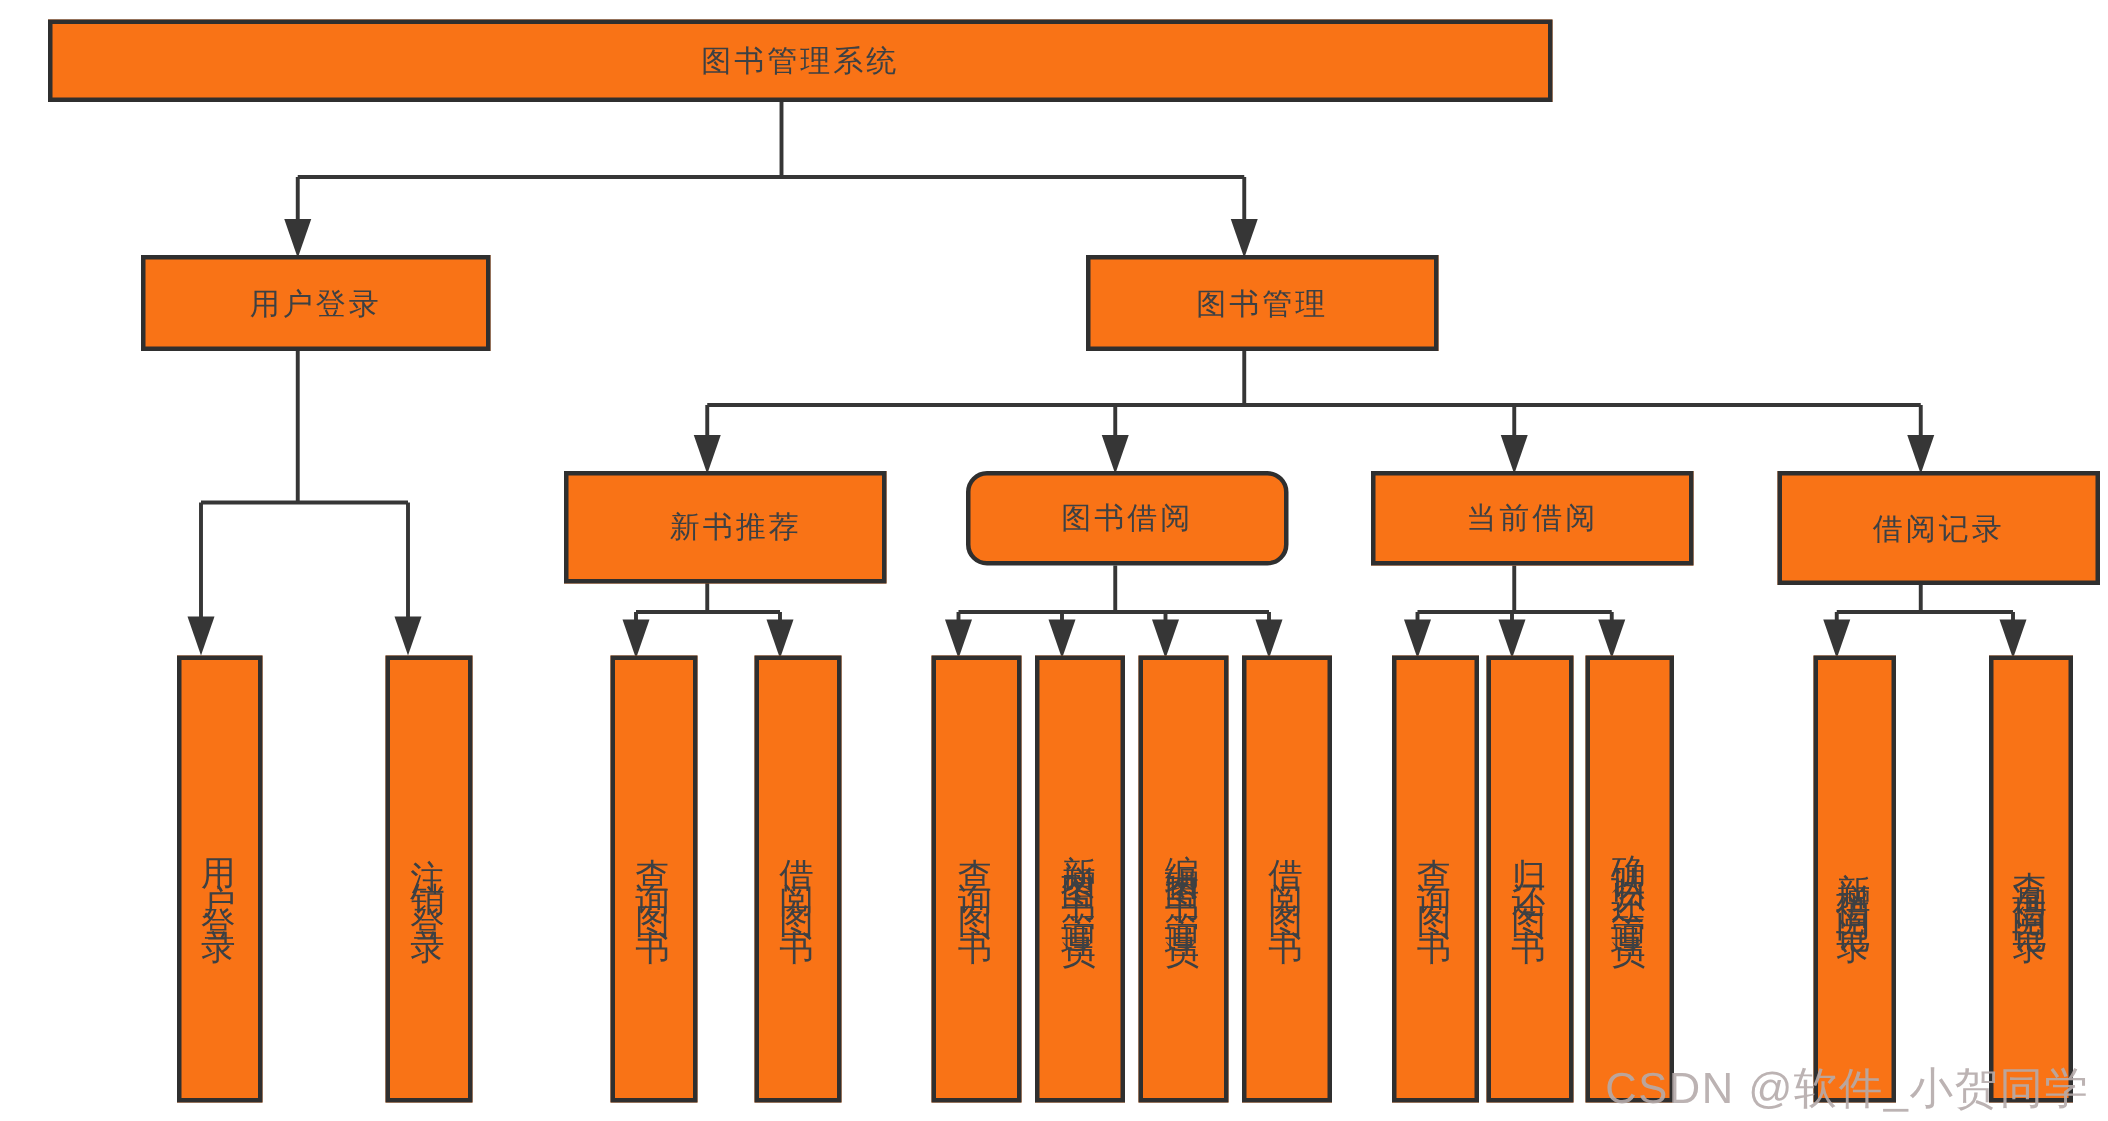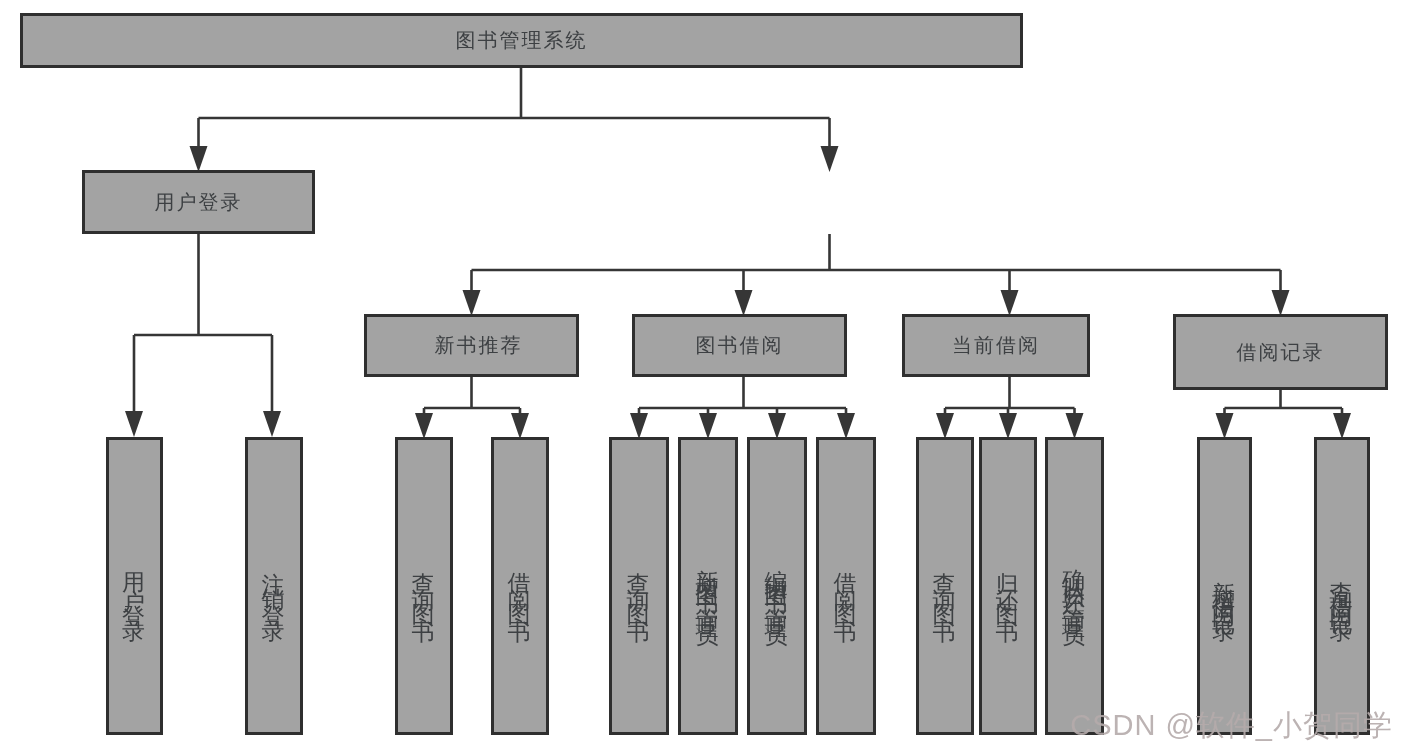--- a/index.html
+++ b/index.html
@@ -9,24 +9,25 @@
     background:var(--background,#fff);
     font-family:"Liberation Sans",sans-serif;
     overflow:hidden;
   }
   .wires{position:absolute;left:0;top:0;width:1405px;height:747px;}
   .wires path{stroke:var(--line,#363636);stroke-width:2.6;fill:none;}
   .wires polygon{fill:var(--line,#363636);}
   .node{
     position:absolute;
     box-sizing:border-box;
-    background:#a3a3a3;
+    background:#f97316;
     border:3px solid var(--box_border,#2f2f2f);
     display:flex;align-items:center;justify-content:center;
     color:var(--text,#3d4043);
+    margin-left:12px;
   }
   .h-box{font-size:20px;letter-spacing:2px;}
   .v-box{
     writing-mode:vertical-rl;
     text-orientation:mixed;
     font-size:23px;
     top:437px;height:298px;
   }
   .watermark{
     position:absolute;
@@ -82,24 +83,25 @@
     <g>
       <path d="M1280.5 377 V408 M1224.5 408 H1342 M1224.5 408 V417 M1342 408 V417"></path>
       <polygon points="1215.5,413 1233.5,413 1224.5,439"></polygon>
       <polygon points="1333,413 1351,413 1342,439"></polygon>
     </g>
   </svg>
 
   <div class="node h-box" style="left:20px;top:13px;width:1003px;height:55px;">图书管理系统</div>
 
   <div class="node h-box" style="left:82px;top:170px;width:233px;height:64px;">用户登录</div>
+  <div class="node h-box" style="left:712px;top:170px;width:235px;height:64px;">图书管理</div>
 
-  <div class="node h-box" style="left:364px;top:314px;width:215px;height:63px;padding-left:14px;">新书推荐</div>
-  <div class="node h-box" style="left:632px;top:314px;width:215px;height:63px;">图书借阅</div>
-  <div class="node h-box" style="left:902px;top:314px;width:188px;height:63px;">当前借阅</div>
+  <div class="node h-box" style="left:364px;top:314px;width:215px;height:75px;padding-left:14px;">新书推荐</div>
+  <div class="node h-box" style="left:632px;top:314px;width:215px;height:63px;border-radius:14px;">图书借阅</div>
+  <div class="node h-box" style="left:902px;top:314px;width:215px;height:63px;">当前借阅</div>
   <div class="node h-box" style="left:1173px;top:314px;width:215px;height:76px;">借阅记录</div>
 
   <div class="node v-box" style="left: 106px; width: 57px; letter-spacing: 0.7em;">用户登录</div>
   <div class="node v-box" style="left: 245px; width: 58px; letter-spacing: 0.7em;">注销登录</div>
 
   <div class="node v-box" style="left: 395px; width: 58px; letter-spacing: 0.7em;">查询图书</div>
   <div class="node v-box" style="left: 491px; width: 58px; letter-spacing: 0.7em;">借阅图书</div>
 
   <div class="node v-box" style="left: 609px; width: 60px; letter-spacing: 0.7em;">查询图书</div>
   <div class="node v-box" style="left: 678px; width: 60px; letter-spacing: 0.34em;">新增图书（管理员）</div>

